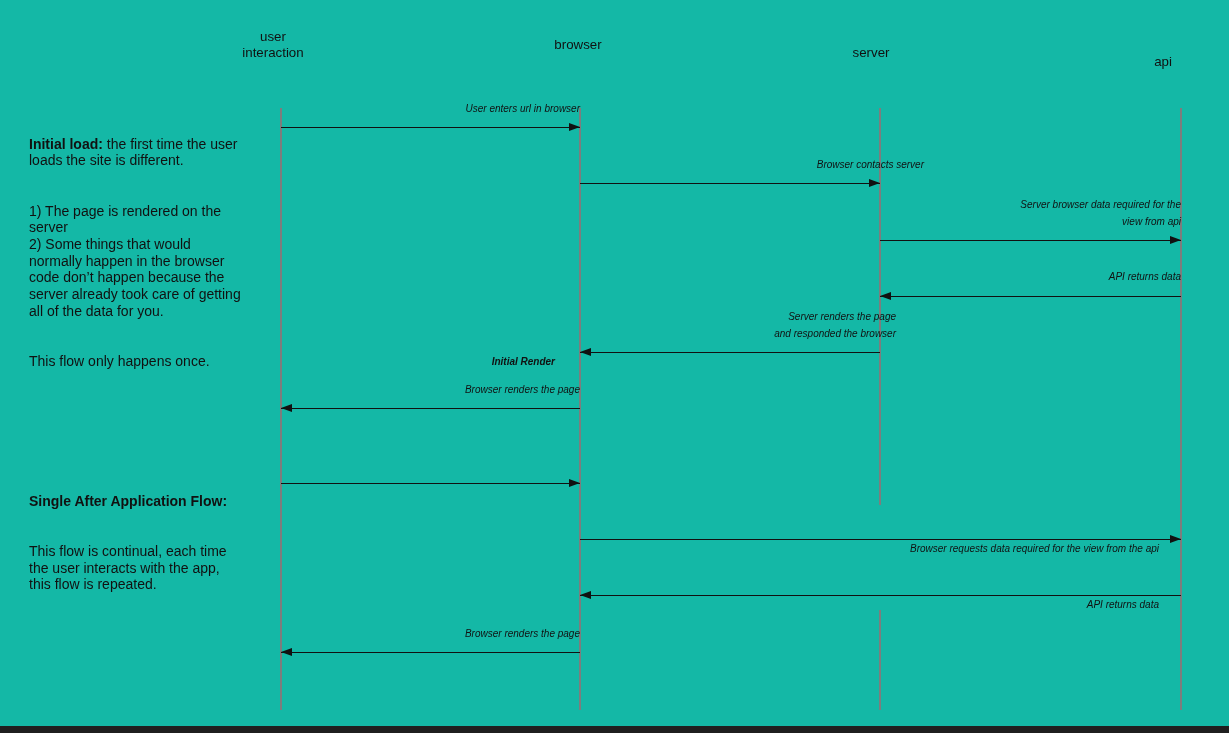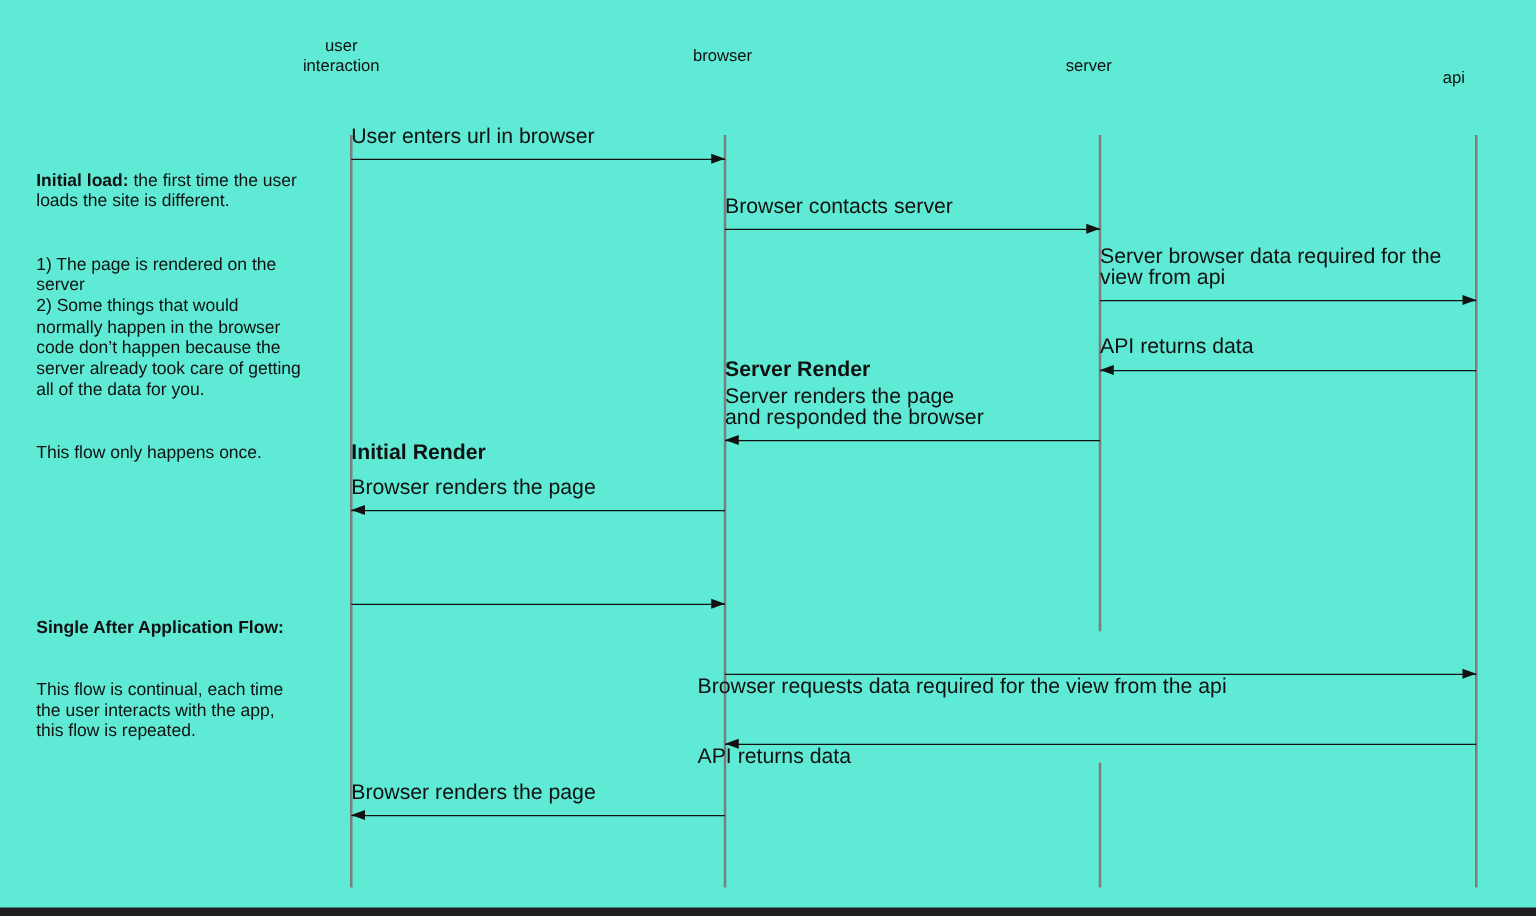--- a/index.html
+++ b/index.html
@@ -1,28 +1,28 @@
 <!DOCTYPE html>
 <html><head>
 <meta charset="utf-8">
 <style>
   html,body { margin:0; padding:0; background:#fff; }
   body { font-family:"Liberation Sans","DejaVu Sans",sans-serif; color:#111; }
   .canvas {
     position:relative; width:1229px; height:733px;
-    background:#5eead4; overflow:hidden;
+    background:#14b8a6; overflow:hidden;
   }
   .participant-label {
     position:absolute; width:140px; text-align:center;
     font-size:13.3px; line-height:15.5px; white-space:pre-line; color:#111;
   }
   .lifeline { position:absolute; width:2px; background:#7d7d7d; }
   .msg-label {
-    position:absolute; text-align:left; font-size:17px; line-height:16.5px;
-    white-space:pre-line; color:#111;
+    position:absolute; text-align:right; font-size:10px; line-height:16.5px;
+    white-space:pre-line; color:#111;font-style:italic;
   }
   .msg-title { font-weight:bold; }
   .shift-left { transform:translateX(-22px);margin-top:28px; }
   .arrow { position:absolute; height:1px; background:#111; }
   .arrow::after {
     content:""; position:absolute; top:-4px; width:0; height:0;
     border-top:4.5px solid transparent; border-bottom:4.5px solid transparent;
   }
   .arrow.right::after { right:0; border-left:11px solid #111; }
   .arrow.left::after  { left:0;  border-right:11px solid #111; }
@@ -56,22 +56,21 @@
   <div class="msg-label" style="left:580px; width:344px; top:157px;">Browser contacts server</div>
   <div class="arrow right" style="left:580px; width:300px; top:183px;"></div>
 
   <div class="msg-label" style="left:880px; width:301px; top:197px;">Server browser data required for the
 view from api</div>
   <div class="arrow right" style="left:880px; width:301px; top:240px;"></div>
 
   <div class="msg-label" style="left:880px; width:301px; top:269px;">API returns data</div>
   <div class="arrow left" style="left:880px; width:301px; top:296px;"></div>
 
-  <div class="msg-label msg-title" style="left:580px; width:300px; top:288px;">Server Render</div>
-  <div class="msg-label" style="left:580px; width:300px; top:309px;">Server renders the page
+  <div class="msg-label" style="left:580px; width:300px; top:309px;padding-left:16px;">Server renders the page
 and responded the browser</div>
   <div class="arrow left" style="left:580px; width:300px; top:352px;"></div>
 
   <div class="msg-label msg-title" style="left:281px; width:274px; top:354px;">Initial Render</div>
   <div class="msg-label" style="left:281px; width:299px; top:382px;">Browser renders the page</div>
   <div class="arrow left" style="left:281px; width:299px; top:408px;"></div>
 
   <div class="arrow right" style="left:281px; width:299px; top:483px;"></div>
 
   <div class="msg-label shift-left" style="left:580px; width:601px; top:513px;">Browser requests data required for the view from the api</div>

